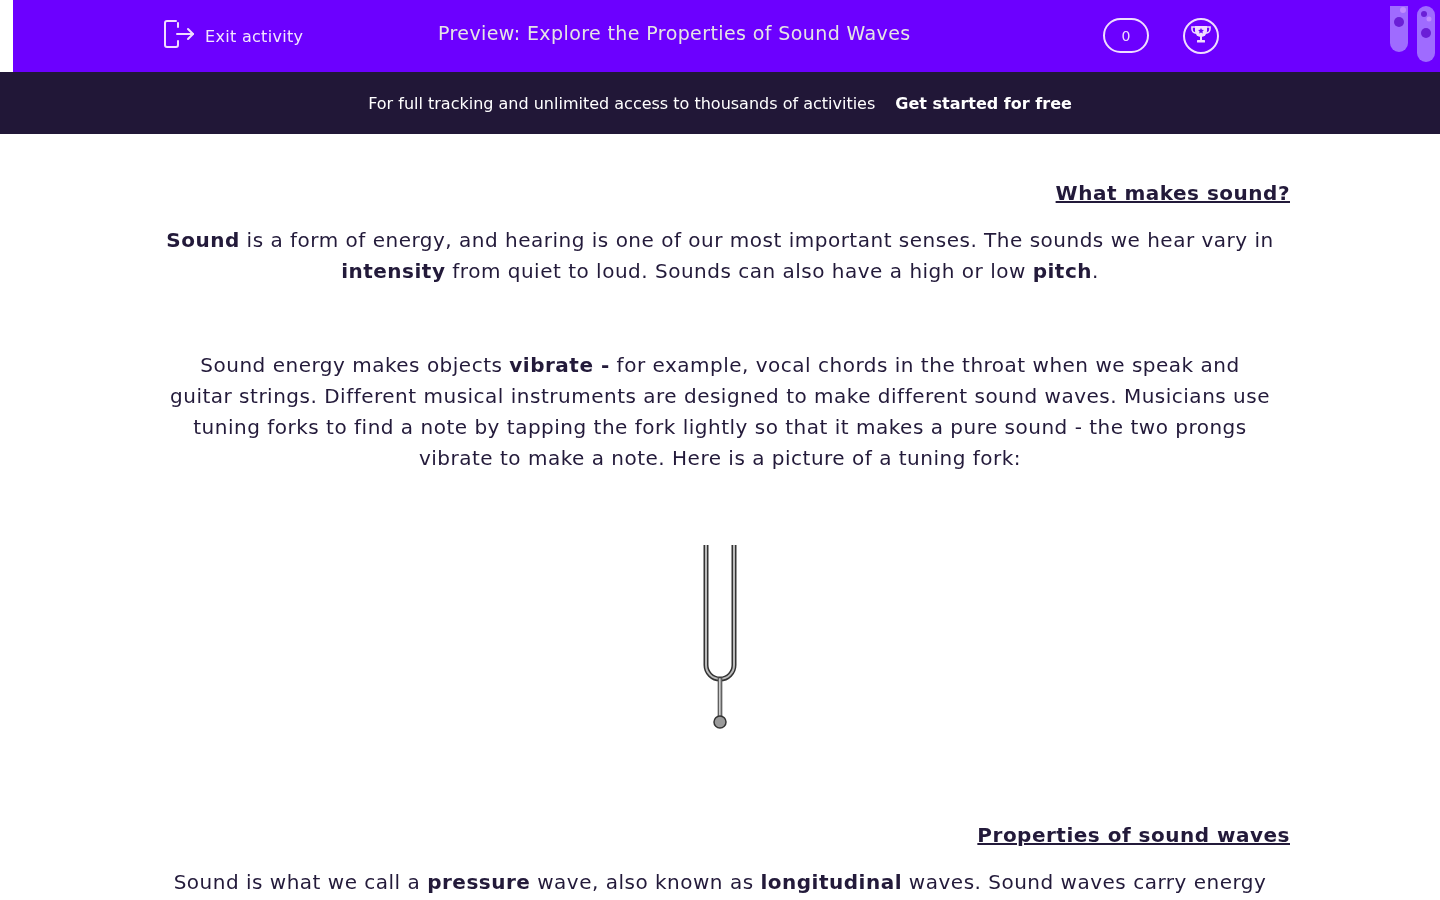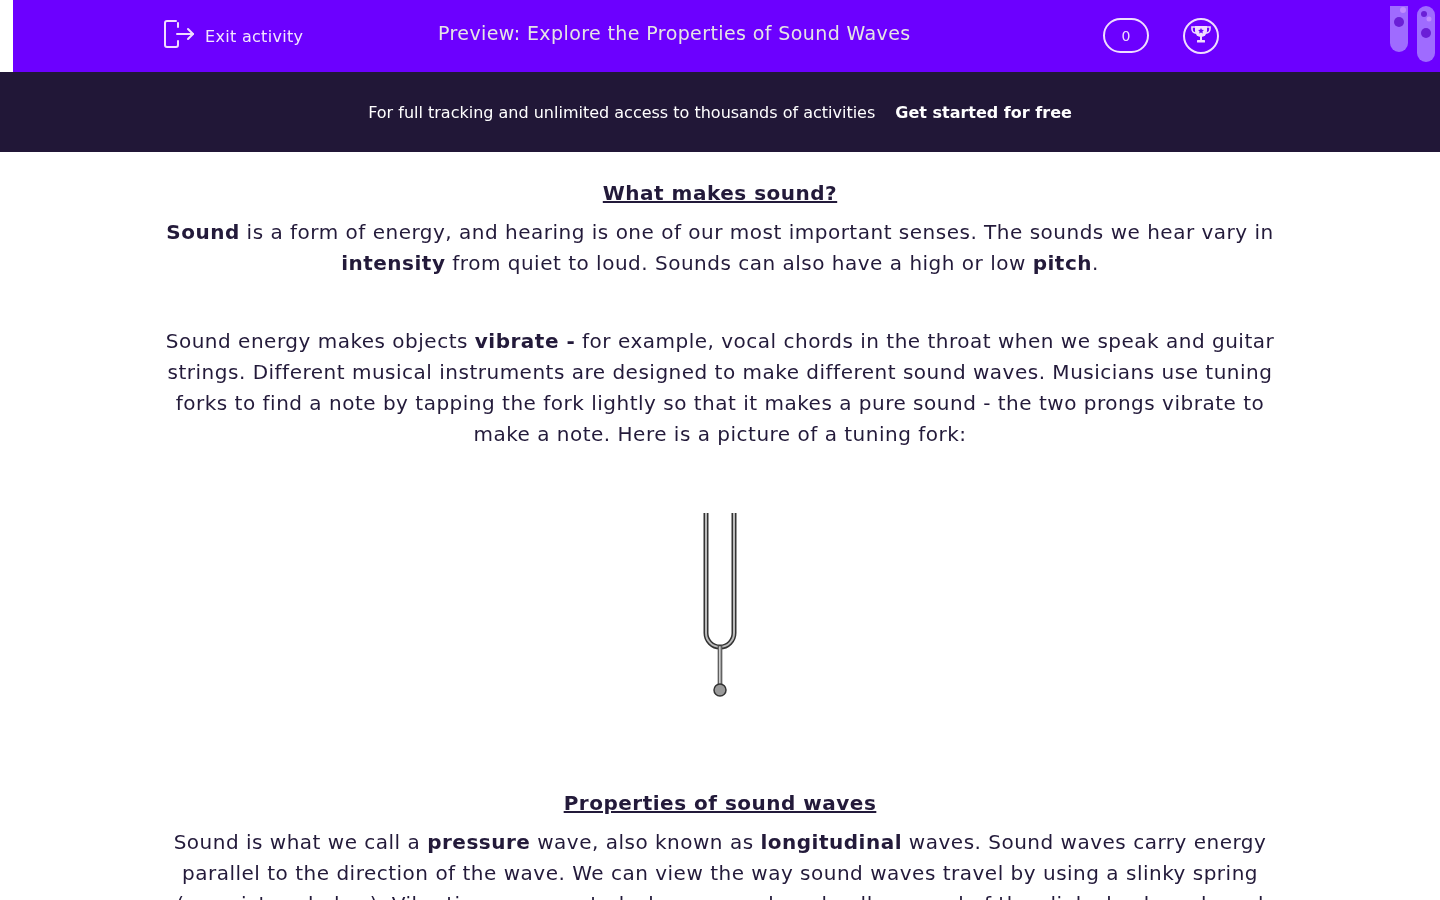--- a/index.html
+++ b/index.html
@@ -27,35 +27,35 @@
     font-size: 14px; display: flex; align-items: center; justify-content: center;
   }
   .trophy-btn {
     position: absolute; left: 1170px; top: 18px; width: 36px; height: 36px;
     border: 2px solid #f0ddff; border-radius: 50%;
     display: flex; align-items: center; justify-content: center; cursor: pointer;
   }
   .tubes { position: absolute; left: 1376px; top: 6px; width: 48px; height: 60px; }
 
   .banner {
-    position: absolute; left: 0; top: 72px; width: 1440px; height: 80px;
+    position: absolute; left: 0; top: 72px; width: 1440px; height: 62px;
     background: #211737; color: #ffffff; font-size: 16px;
     display: flex; align-items: center; justify-content: center;
   }
   .banner .cta { font-weight: bold; margin-left: 20px; cursor: pointer; }
 
   .content {
     position: absolute; left: 150px; top: 178px; width: 1140px;
     text-align: center; font-size: 20px; line-height: 31px; letter-spacing: 0.5px;
     color: #231a3a;
   }
   .content h2 {
-    font-size: 20px; font-weight: bold; text-decoration: underline; line-height: 31px;
+    font-size: 20px; font-weight: bold; text-decoration: underline; line-height: 31px; text-align: right;
   }
-  .content p { margin: 8px; }
+  .content p { margin: 16px; }
   .content b { font-weight: bold; }
   .gap { height: 31px; }
   .fork-wrap { height: 330px; position: relative; }
   .fork-wrap svg { position: absolute; left: 550px; top: 50px; }
 </style>
 </head>
 <body>
 
 <div class="topbar">
   <div class="exit-btn">

